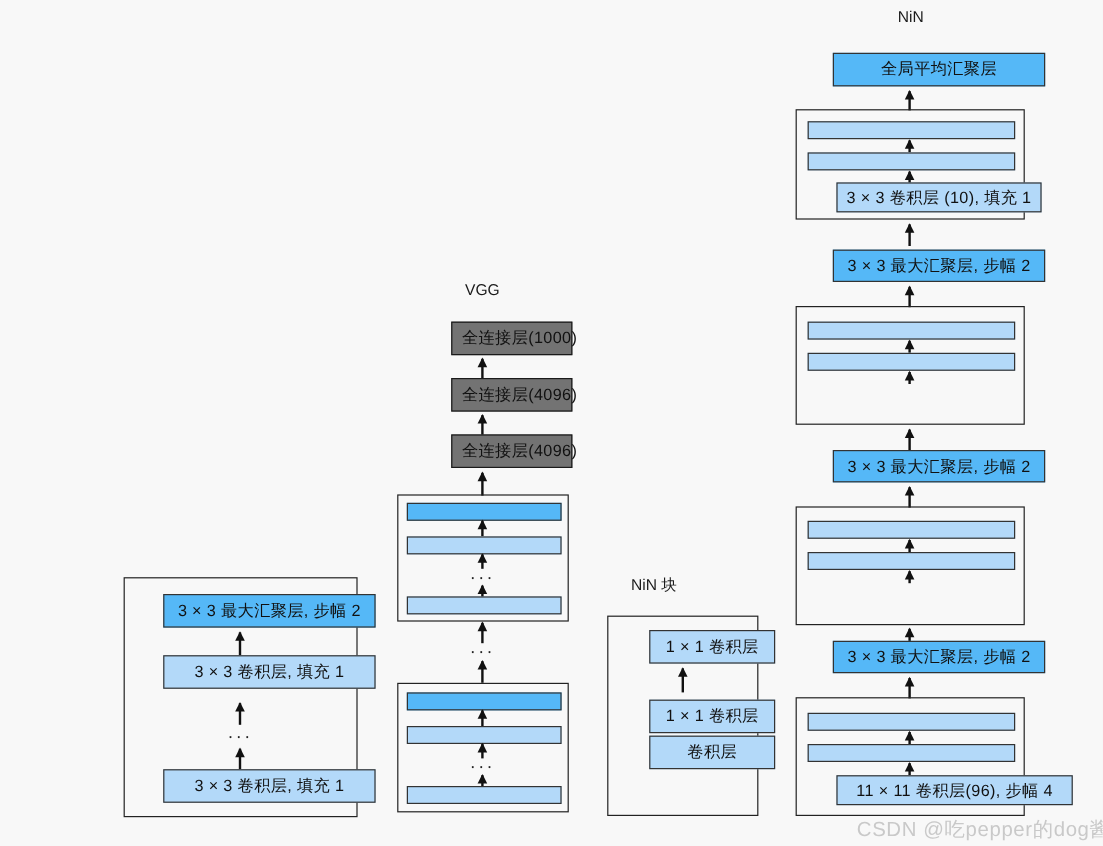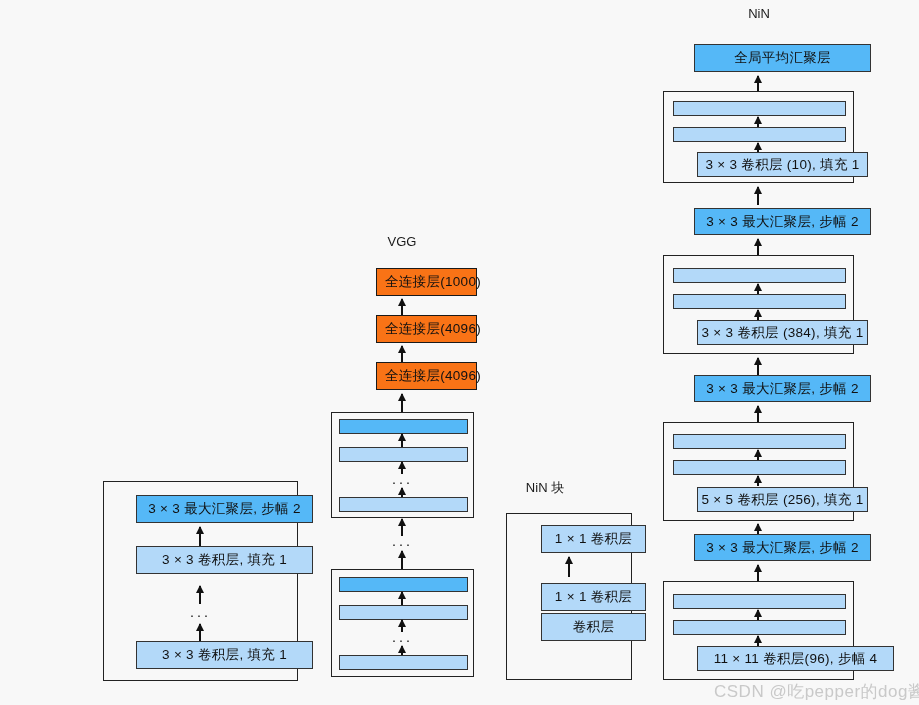--- a/index.html
+++ b/index.html
@@ -38,21 +38,21 @@
 
   
   .box {
     border: 1.5px solid #333;
     font-size: 13.5px;
     letter-spacing: .3px;
     margin-left: 24px;
   }
   .box.dark  { background: #55b8f7; }
   .box.light { background: #b3d9f9; }
-  .box.white { background: #f97316; border-color: #1a1a1a; padding-left: 13px; }
+  .box.white { background: #737373; border-color: #1a1a1a; padding-left: 13px; }
 
   
   .bar {
     border: 1.5px solid #333;
   }
   .bar.dark  { background: #55b8f7; }
   .bar.light { background: #b3d9f9; }
 
   
   .container {
@@ -265,21 +265,20 @@
   <div class="bar light" style="position:absolute; left:673px; top:268px; width:171px; height:13px;"></div>
   <div class="arrow" style="left:758px; top:284px; height:10px;">
     <div class="shaft"></div>
       <div class="head"></div>
   </div>
   <div class="bar light" style="position:absolute; left:673px; top:294px; width:171px; height:13px;"></div>
   <div class="arrow" style="left:758px; top:310px; height:10px;">
     <div class="shaft"></div>
       <div class="head"></div>
   </div>
-  <div class="node box light" style="left:673px; top:320px; width:171px; height:25px;">3 × 3 卷积层 (384), 填充 1</div>
 
   <div class="arrow" style="left:758px; top:358px; height:17px;">
     <div class="shaft"></div>
       <div class="head"></div>
   </div>
   <div class="node box dark" style="left:670px; top:375px; width:177px; height:27px;">3 × 3 最大汇聚层, 步幅 2</div>
 
   <div class="arrow" style="left:758px; top:406px; height:17px;">
     <div class="shaft"></div>
       <div class="head"></div>
@@ -289,21 +288,20 @@
   <div class="bar light" style="position:absolute; left:673px; top:434px; width:171px; height:13px;"></div>
   <div class="arrow" style="left:758px; top:450px; height:10px;">
     <div class="shaft"></div>
       <div class="head"></div>
   </div>
   <div class="bar light" style="position:absolute; left:673px; top:460px; width:171px; height:13px;"></div>
   <div class="arrow" style="left:758px; top:476px; height:10px;">
     <div class="shaft"></div>
       <div class="head"></div>
   </div>
-  <div class="node box light" style="left:673px; top:487px; width:171px; height:25px;">5 × 5 卷积层 (256), 填充 1</div>
 
   <div class="arrow" style="left:758px; top:524px; height:17px;">
     <div class="shaft"></div>
       <div class="head"></div>
   </div>
   <div class="node box dark" style="left:670px; top:534px; width:177px; height:27px;">3 × 3 最大汇聚层, 步幅 2</div>
 
   <div class="arrow" style="left:758px; top:565px; height:17px;">
     <div class="shaft"></div>
       <div class="head"></div>

